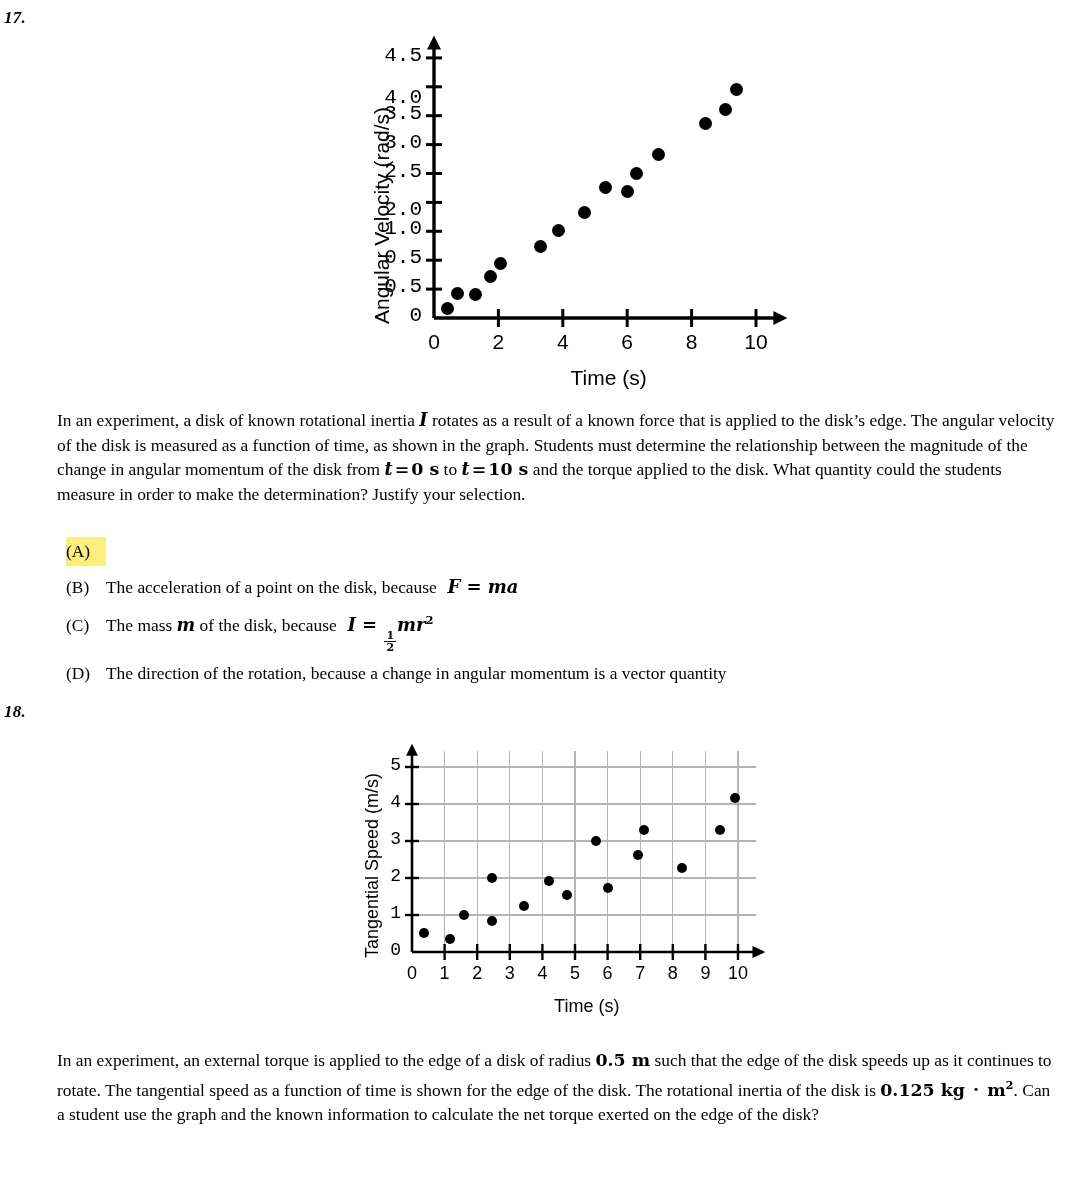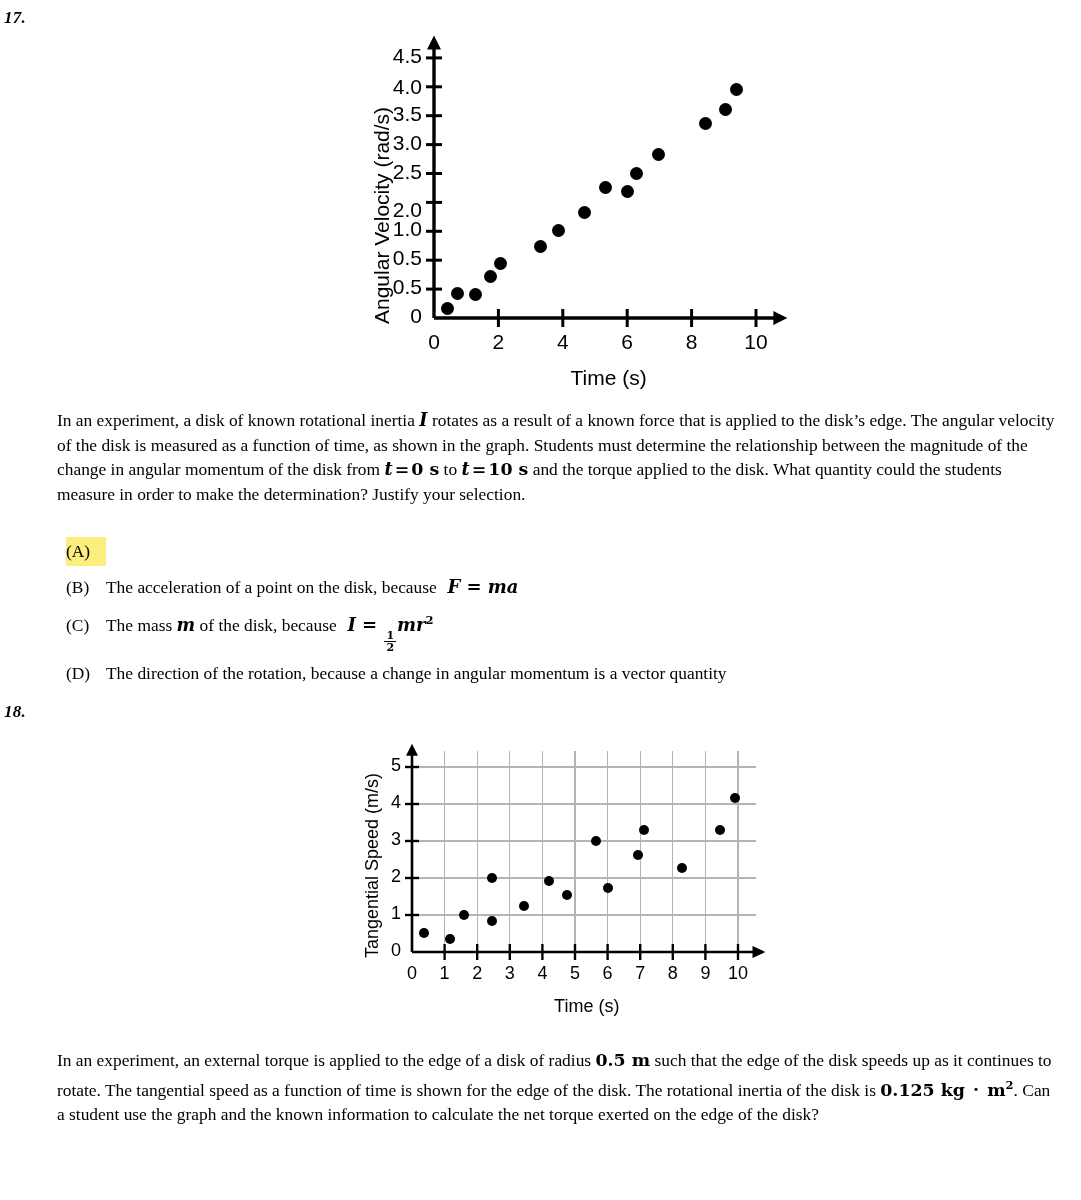--- a/index.html
+++ b/index.html
@@ -101,21 +101,21 @@
     font-family: "Liberation Sans", sans-serif;
     white-space: nowrap;
   }
   .chart .xlabel {
     position: absolute;
     font-family: "Liberation Sans", sans-serif;
     text-align: center;
   }
   .chart .ytick-lab {
     position: absolute;
-    font-family: Liberation Sans, sans-serif;
+    font-family: Liberation Mono, monospace;
     text-align: right;
     white-space: nowrap;
   }
   .chart .xtick-lab {
     position: absolute;
     font-family: "Liberation Sans", sans-serif;
     text-align: center;
     white-space: nowrap;
   }
   .dot {
@@ -188,21 +188,21 @@
       <div class="dot" style="background: rgb(0, 0, 0); left: 389.536px; top: 53.19px;"></div>
     </div>
 <div class="ytick-lab" style="right: 358px; top: 274px;">0</div>
     <div class="ytick-lab" style="right: 358px; top: 245.1px;">0.5</div>
     <div class="ytick-lab" style="right: 358px; top: 216.2px;">0.5</div>
     <div class="ytick-lab" style="right: 358px; top: 187.3px;">1.0</div>
     <div class="ytick-lab" style="right: 358px; top: 168px;">2.0</div>
     <div class="ytick-lab" style="right: 358px; top: 129.5px;">2.5</div>
     <div class="ytick-lab" style="right: 358px; top: 100.6px;">3.0</div>
     <div class="ytick-lab" style="right: 358px; top: 71.7px;">3.5</div>
-    <div class="ytick-lab" style="right: 358px; top: 45px;">4.0</div>
+    <div class="ytick-lab" style="right: 358px; top: 56px;">4.0</div>
     <div class="ytick-lab" style="right: 358px; top: 13.9px;">4.5</div>
     <div class="xtick-lab" style="left: 64px; width: 60px; top: 300px;">0</div>
     <div class="xtick-lab" style="left: 128.4px; width: 60px; top: 300px;">2</div>
     <div class="xtick-lab" style="left: 192.8px; width: 60px; top: 300px;">4</div>
     <div class="xtick-lab" style="left: 257.2px; width: 60px; top: 300px;">6</div>
     <div class="xtick-lab" style="left: 321.6px; width: 60px; top: 300px;">8</div>
     <div class="xtick-lab" style="left: 386px; width: 60px; top: 300px;">10</div>
   </div>
 
 <div class="body-text" id="para-17">In an experiment, a disk of known rotational inertia <span class="mi">I</span> rotates as a result of a known force that is applied to the disk’s edge. The angular velocity of the disk is measured as a function of time, as shown in the graph. Students must determine the relationship between the magnitude of the change in angular momentum of the disk from <span class="mi">t</span><span class="mo">=</span><span class="mn">0</span><span class="mu"> s</span> to <span class="mi">t</span><span class="mo">=</span><span class="mn">10</span><span class="mu"> s</span> and the torque applied to the disk. What quantity could the students measure in order to make the determination? Justify your selection.</div>

